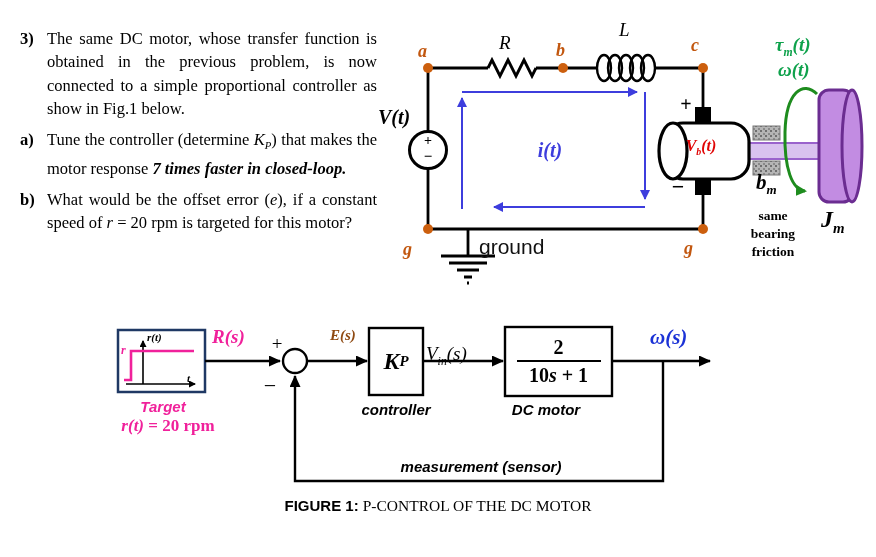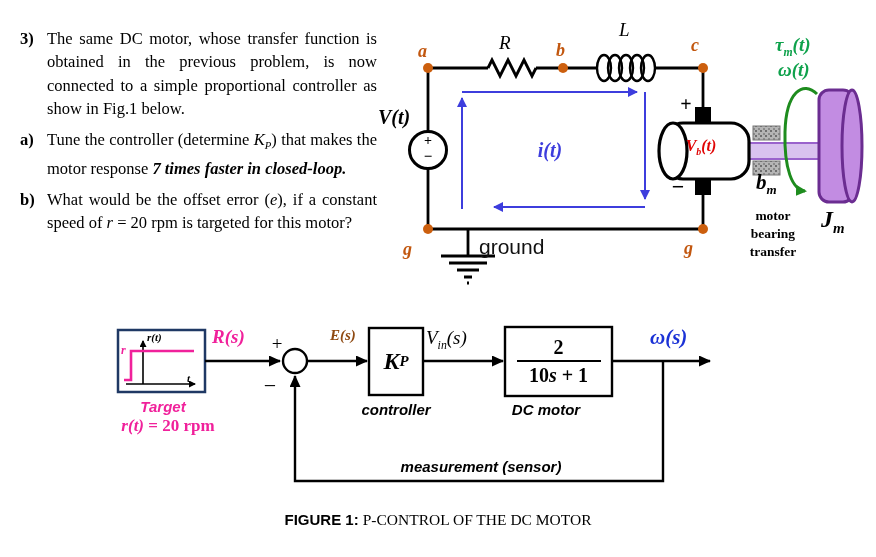--- a/index.html
+++ b/index.html
@@ -40,21 +40,21 @@
   
   .frac{position:absolute;left:415px;top:9px;width:107px;height:69px;
         display:flex;flex-direction:column;align-items:center;justify-content:center;
         font-family:"Liberation Serif",serif;font-weight:bold;font-size:20px;}
   .frac .bar{width:84px;border-top:2.2px solid #000;margin:1px 0 2px 0;}
   .frac .den i{font-style:italic;}
   .kp-box-label{position:absolute;left:279px;top:10px;width:54px;height:67px;
         display:flex;align-items:center;justify-content:center;font-size:24px;}
 
   
-  .figcap{position:absolute;left:0;top:511px;width:876px;text-align:center;}
+  .figcap{position:absolute;left:0;top:497px;width:876px;text-align:center;}
   .figlabel{font-family:"Liberation Sans",sans-serif;font-weight:bold;font-size:15px;}
   .figtext{font-family:"Liberation Serif",serif;font-size:15.5px;}
 </style>
 </head>
 <body>
 
 <div id="page">
 
   <div class="problem">
     <div class="para">
@@ -161,21 +161,21 @@
 
     <div class="lbl" style="left:303px;top:84px;width:16px;font-size:20px;font-weight:bold;text-align:center;">+</div>
     <div class="lbl" style="left:295px;top:165px;width:16px;font-size:22px;font-weight:bold;text-align:center;">−</div>
 
     <div class="lbl math red ctr" style="left:286px;top:128px;width:80px;font-size:16px;"><span>V</span><sub>b</sub><span>(t)</span></div>
 
     <div class="lbl math green" style="left:400px;top:25px;font-size:19px;"><span>τ</span><sub>m</sub><span>(t)</span></div>
     <div class="lbl math green" style="left:403px;top:50px;font-size:19px;">ω(t)</div>
 
     <div class="lbl math" style="left:381px;top:161px;font-size:21px;"><span>b</span><sub>m</sub></div>
-    <div class="lbl ctr" style="left:363px;top:197px;width:70px;font-size:13.5px;font-weight:bold;line-height:18px;white-space:normal;">motor bearing transfer</div>
+    <div class="lbl ctr" style="left:363px;top:197px;width:70px;font-size:13.5px;font-weight:bold;line-height:18px;white-space:normal;">same bearing friction</div>
     <div class="lbl math" style="left:446px;top:197px;font-size:24px;"><span>J</span><sub>m</sub></div>
   </div>
 
   <div class="blockdiag">
     <svg width="670" height="190" viewBox="0 0 670 190">
       <defs>
         <marker id="mblk" markerUnits="userSpaceOnUse" markerWidth="13" markerHeight="11" refX="11" refY="5.5" orient="auto">
           <path d="M0,0 L12,5.5 L0,11 Z" fill="#000"></path>
         </marker>
         <marker id="maxis" markerUnits="userSpaceOnUse" markerWidth="8" markerHeight="7" refX="6" refY="3.5" orient="auto">
@@ -206,21 +206,21 @@
     <div class="lbl math" style="left:57px;top:14px;font-size:11px;">r(t)</div>
     <div class="lbl math" style="left:97px;top:55px;font-size:11px;">t</div>
     <div class="lbl math pink" style="left:31px;top:26px;font-size:12px;">r</div>
     <div class="lbl sanslbl pink ctr" style="left:28px;top:81px;width:90px;font-size:15px;">Target</div>
     <div class="lbl pink ctr" style="left:8px;top:99px;width:140px;font-size:17px;font-weight:bold;font-family:'Liberation Serif',serif;"><span class="it">r(t)</span><span> = 20 rpm</span></div>
 
     <div class="lbl math pink" style="left:122px;top:9px;font-size:19px;">R(s)</div>
     <div class="lbl" style="left:179px;top:16px;width:16px;font-size:19px;text-align:center;">+</div>
     <div class="lbl" style="left:171px;top:56px;width:18px;font-size:22px;text-align:center;">−</div>
     <div class="lbl math brown" style="left:240px;top:10px;font-size:15px;">E(s)</div>
-    <div class="lbl mathreg" style="left:336px;top:10px;font-size:19px;"><span>V</span><sub>in</sub><span>(s)</span></div>
+    <div class="lbl mathreg" style="left:336px;top:26px;font-size:19px;"><span>V</span><sub>in</sub><span>(s)</span></div>
     <div class="lbl math blue2" style="left:560px;top:8px;font-size:21px;">ω(s)</div>
 
     <div class="lbl math kp-box-label">
         <span>K</span>
         <sub>P</sub>
       </div>
     <div class="lbl sanslbl ctr" style="left:256px;top:84px;width:100px;font-size:15px;">controller</div>
 
     <div class="frac">
       <span class="num">2</span>

